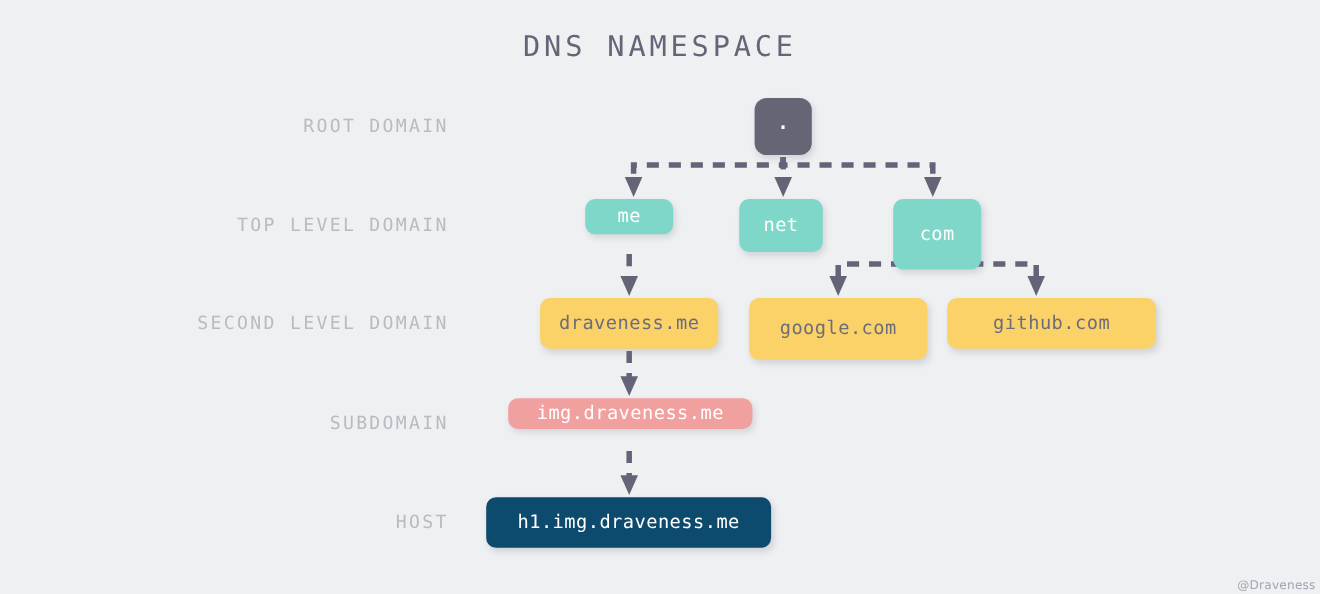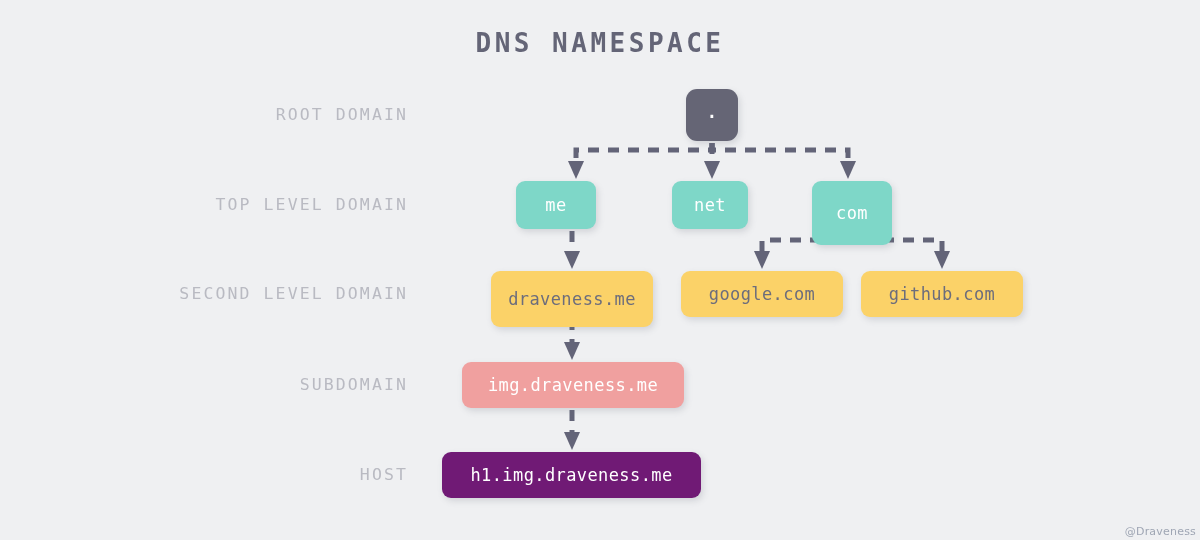--- a/index.html
+++ b/index.html
@@ -22,21 +22,21 @@
   }
   .title {
     position: absolute;
     left: 0;
     top: 28px;
     width: 1200px;
     text-align: center;
     font-size: 26px;
     letter-spacing: 3.5px;
     color: #646577;
-    font-weight: bold;
+    font-weight: normal;
     font-family: "DejaVu Sans Mono", "Liberation Mono", monospace;
   }
   .row-label {
     position: absolute;
     right: 792px;       
     width: 420px;
     text-align: right;
     font-size: 16.5px;
     letter-spacing: 2.1px;
     color: #b9bac2;
@@ -70,21 +70,21 @@
   }
   .node-sld {
     background: #fbd268;
     color: #6c6d7c;
   }
   .node-sub {
     background: #f0a09f;
     color: #ffffff;
   }
   .node-host {
-    background: #701a75;
+    background: #0c4a6e;
     color: #ffffff;
   }
   svg.edges {
     position: absolute;
     left: 0; top: 0;
     width: 1200px;
     height: 540px;
     overflow: visible;
   }
   svg.edges path {
@@ -142,26 +142,26 @@
     <polygon points="848,179 840,161 856,161"></polygon>
     <polygon points="572,269 564,251 580,251"></polygon>
     <polygon points="762,269 754,251 770,251"></polygon>
     <polygon points="942,269 934,251 950,251"></polygon>
     <polygon points="572,360 564,342 580,342"></polygon>
     <polygon points="572,450 564,432 580,432"></polygon>
   </svg>
 
   <div class="node node-root" style="left:686px; top:89px; width:52px; height:52px">.</div>
 
-  <div class="node node-tld" style="left:516px; top:181px; width:80px; height:48px">me</div>
+  <div class="node node-tld" style="left:532px; top:181px; width:80px; height:32px">me</div>
   <div class="node node-tld" style="left:672px; top:181px; width:76px; height:48px">net</div>
   <div class="node node-tld" style="left:812px; top:181px; width:80px; height:64px">com</div>
 
-  <div class="node node-sld" style="left:491px; top:271px; width:162px; height:56px">draveness.me</div>
-  <div class="node node-sld" style="left:681px; top:271px; width:162px; height:46px">google.com</div>
-  <div class="node node-sld" style="left:861px; top:271px; width:162px; height:46px">github.com</div>
+  <div class="node node-sld" style="left:491px; top:271px; width:162px; height:46px">draveness.me</div>
+  <div class="node node-sld" style="left:681px; top:271px; width:162px; height:56px">google.com</div>
+  <div class="node node-sld" style="left:861px; top:271px; width:190px; height:46px">github.com</div>
 
-  <div class="node node-sub" style="left:462px; top:362px; width:222px; height:46px">img.draveness.me</div>
+  <div class="node node-sub" style="left:462px; top:362px; width:222px; height:28px">img.draveness.me</div>
 
   <div class="node node-host" style="left:442px; top:452px; width:259px; height:46px">h1.img.draveness.me</div>
 
   <div class="watermark">@Draveness</div>
 </div>
 
 </body></html>

